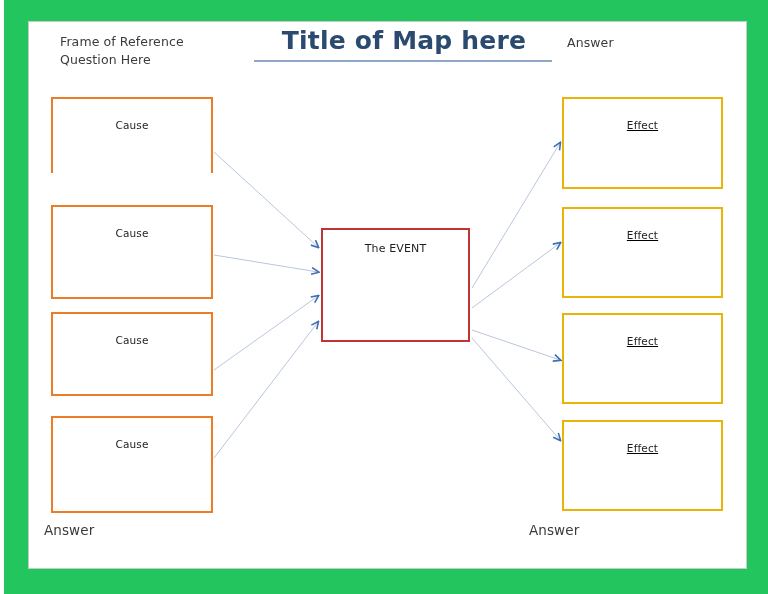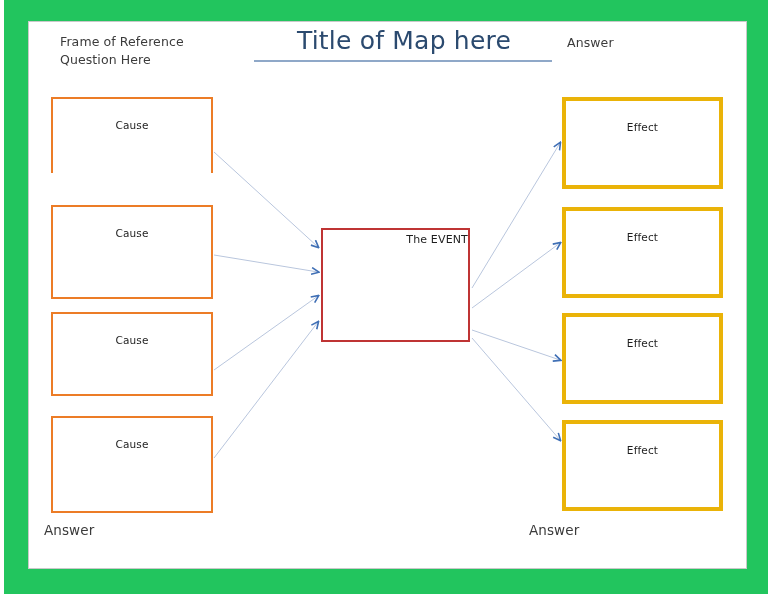--- a/index.html
+++ b/index.html
@@ -60,21 +60,21 @@
 
   .map-title {
     position: absolute;
     left: 250px;
     top: 26px;
     width: 300px;
     text-align: center;
     font-size: 25px;
     color: #2b4a6f;
     letter-spacing: .2px;
-    font-weight: 400;
+    font-weight: 700;
   }
   .title-underline {
     position: absolute;
     left: 250px;
     top: 60px;
     width: 298px;
     height: 2px;
     background: #8fa8c8;
   }
 
@@ -122,34 +122,34 @@
     border: 2px solid #ec7c26;
     width: 162px;
     height: 76px;
   }
   
   .node.cause.no-bottom {
     border-bottom: 0;
   }
 
   .node.effect {
-    border: 4px solid #eab308;
+    border: 2px solid #eab308;
     width: 162px;
     height: 90px;
+    text-decoration: underline;
   }
 
   .node.event {
     border: 2px solid #bf3434;
     width: 149px;
     height: 114px;
   }
   .node.event .node-label {
     font-size: 11px;
-    padding-top: 3px;
-    text-align: right;
+    padding-top: 12px;
   }
 </style>
 </head>
 <body>
 
 <div id="canvas">
 
   <div class="page-frame"></div>
 
   <svg class="connectors" viewBox="0 0 768 594" width="768" height="594">

